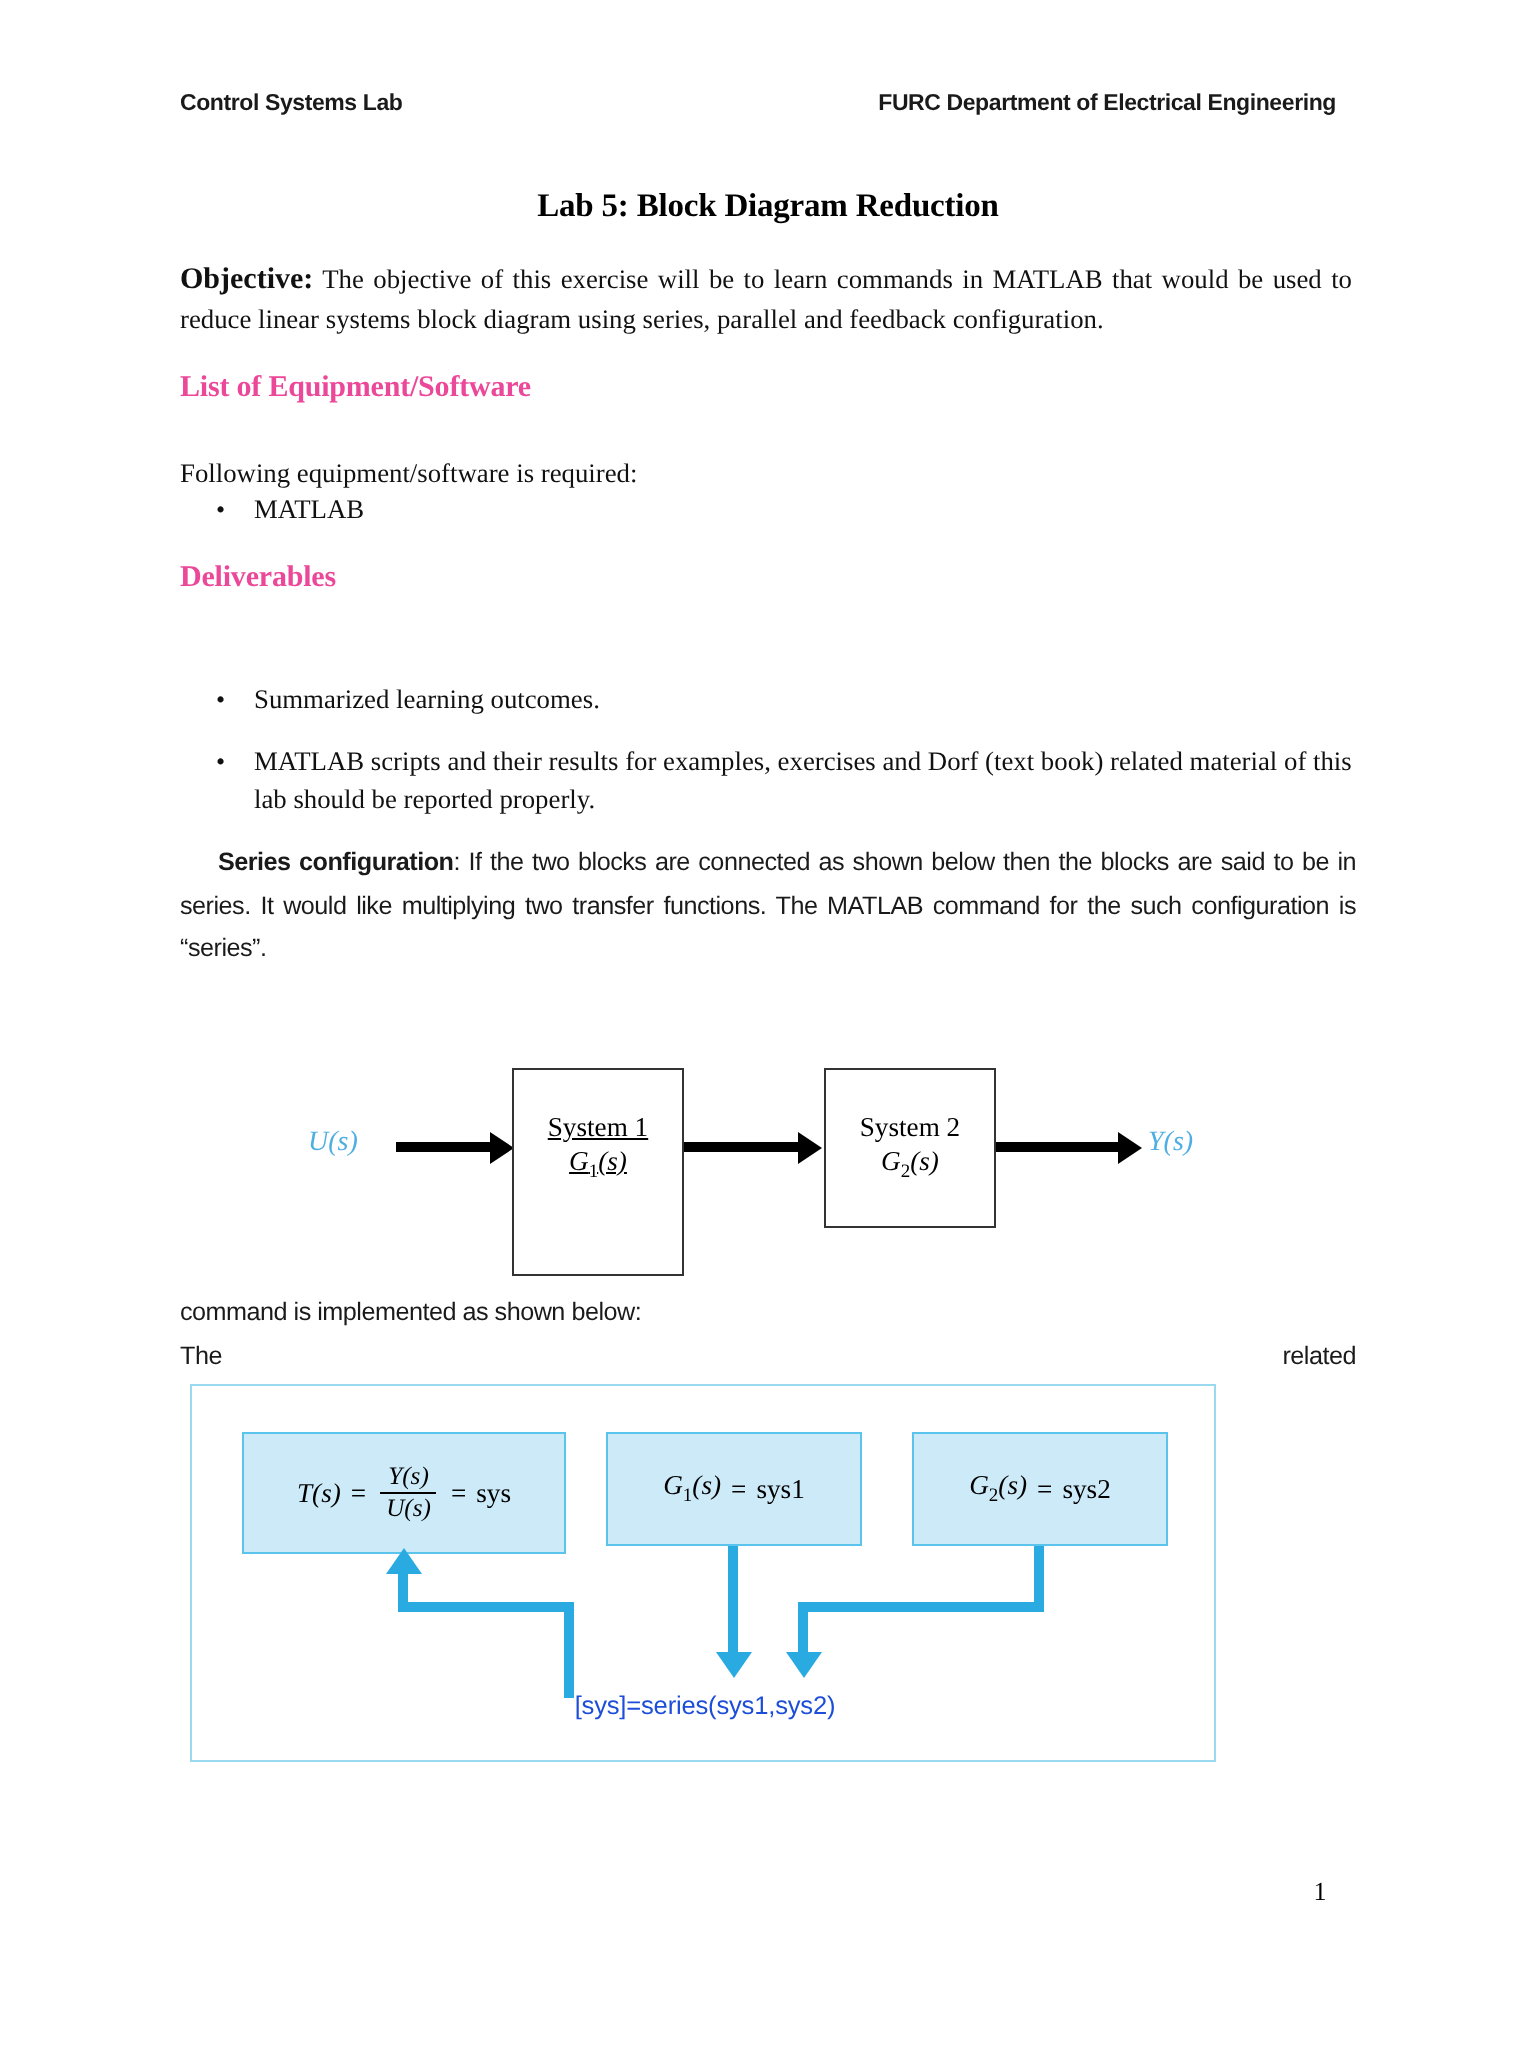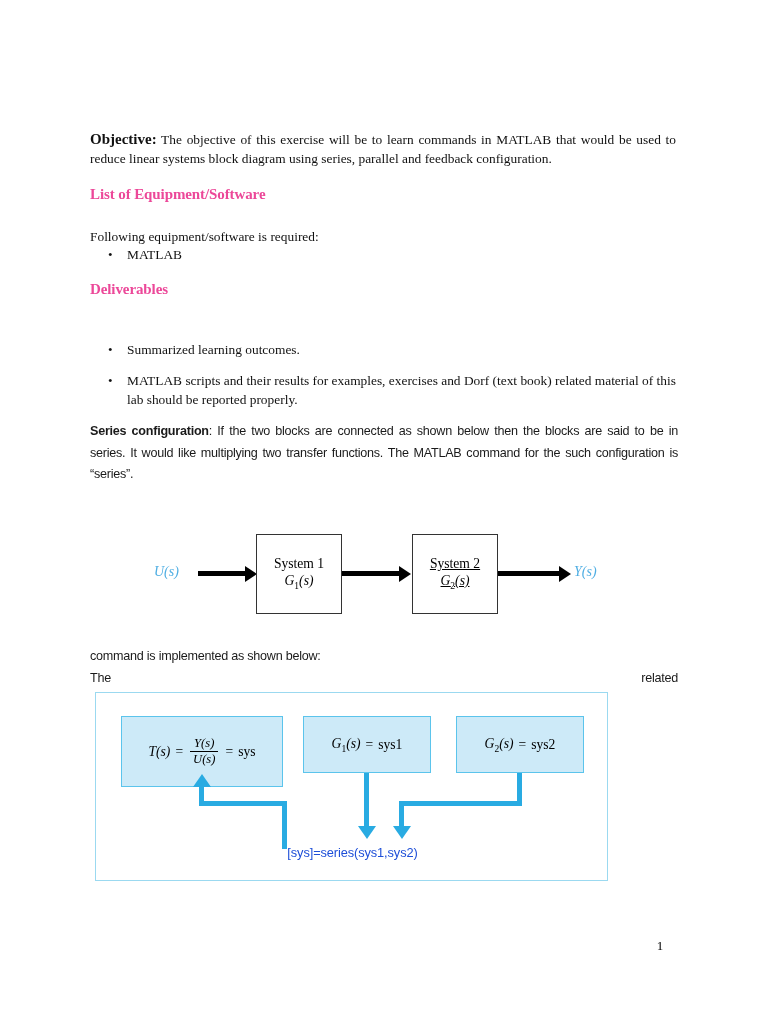--- a/index.html
+++ b/index.html
@@ -119,21 +119,21 @@
   
   .sans-body {
     position: absolute;
     font-family: "Liberation Sans", sans-serif;
     font-size: 12.6px;
     line-height: 21.5px;
     color: #1a1a1a;
     letter-spacing: -0.25px;
   }
   #series-config { left: 90px; top: 421px; width: 588px; text-align: justify; }
-  #series-config .lbl { font-weight: bold; }
+  #series-config .lbl { font-weight: bold; margin-left: 19px; }
 
   
   #the-series-line {
     left: 90px; top: 668px; width: 588px;
     height: 22px;
   }
   #the-series-line .w-left  { position: absolute; left: 0;  top: 0; }
   #the-series-line .w-right { position: absolute; right: 0; top: 0; }
   #cmd-impl-line { left: 90px; top: 646px; width: 588px; }
 
@@ -150,22 +150,22 @@
     box-sizing: border-box;
     border: 1.3px solid #333333;
     background: #ffffff;
     text-align: center;
     font-family: "Liberation Serif", serif;
     font-size: 13.6px;
     line-height: 17px;
     color: #000000;
     padding-top: 20px;
   }
-  #bd-box-1 { left: 116px; top: 10px; width: 86px; height: 80px; }
-  #bd-box-2 { left: 272px; top: 10px; width: 86px; height: 80px; text-decoration: underline; }
+  #bd-box-1 { left: 116px; top: 10px; width: 86px; height: 104px; text-decoration: underline; }
+  #bd-box-2 { left: 272px; top: 10px; width: 86px; height: 80px; }
   .bd-box .bd-gs { font-style: italic; }
   .bd-box .bd-gs sub { font-style: normal; font-size: 9.5px; }
 
   .bd-io {
     position: absolute;
     font-family: "Liberation Serif", serif;
     font-style: italic;
     font-size: 14px;
     color: #4FAEE3;
     white-space: nowrap;
@@ -206,21 +206,21 @@
     background: #CDEAF8;
     border: 1.6px solid #5BC4EC;
     font-family: "Liberation Serif", serif;
     font-size: 13.6px;
     color: #000000;
     display: flex;
     align-items: center;
     justify-content: center;
     text-align: center;
   }
-  #flow-box-t  { left: 25px;  top: 23px; width: 162px; height: 71px; }
+  #flow-box-t  { left: 25px;  top: 23px; width: 162px; height: 61px; }
   #flow-box-g1 { left: 207px; top: 23px; width: 128px; height: 57px; }
   #flow-box-g2 { left: 360px; top: 23px; width: 128px; height: 57px; }
 
   .eq { display: inline-flex; align-items: center; gap: 5px; font-style: normal; }
   .eq .it { font-style: italic; }
   .eq .it sub { font-style: normal; font-size: 9.5px; }
   .frac {
     display: inline-flex;
     flex-direction: column;
     align-items: center;
@@ -280,21 +280,26 @@
     font-family: "Liberation Serif", serif;
     font-size: 13px;
     color: #000000;
   }
 </style>
 </head>
 <body>
 
 <div class="page">
 
-
+  <div class="doc-header">
+    <span class="hdr-left">Control Systems Lab</span>
+    <span class="hdr-right">FURC Department of Electrical Engineering</span>
+  </div>
+
+  <div class="doc-title">Lab 5: Block Diagram Reduction</div>
 
   <div class="serif-body" id="objective-block">
     <span class="inline-strong">Objective:</span><span> The objective of this exercise will be to learn commands in MATLAB that would be used to reduce linear systems block diagram using series, parallel and feedback configuration.</span>
   </div>
 
   <div class="serif-head" id="equip-heading">List of Equipment/Software</div>
   <div class="serif-body" id="equip-intro">Following equipment/software is required:</div>
   <ul class="bullets" id="equip-list">
     <li>
       <span class="bullet-dot">•</span>

